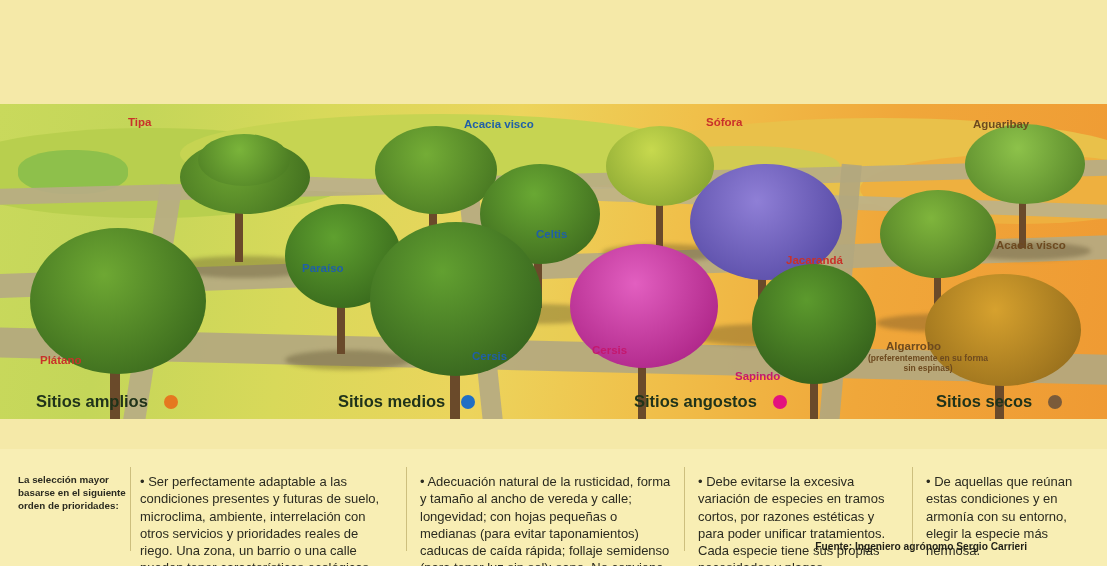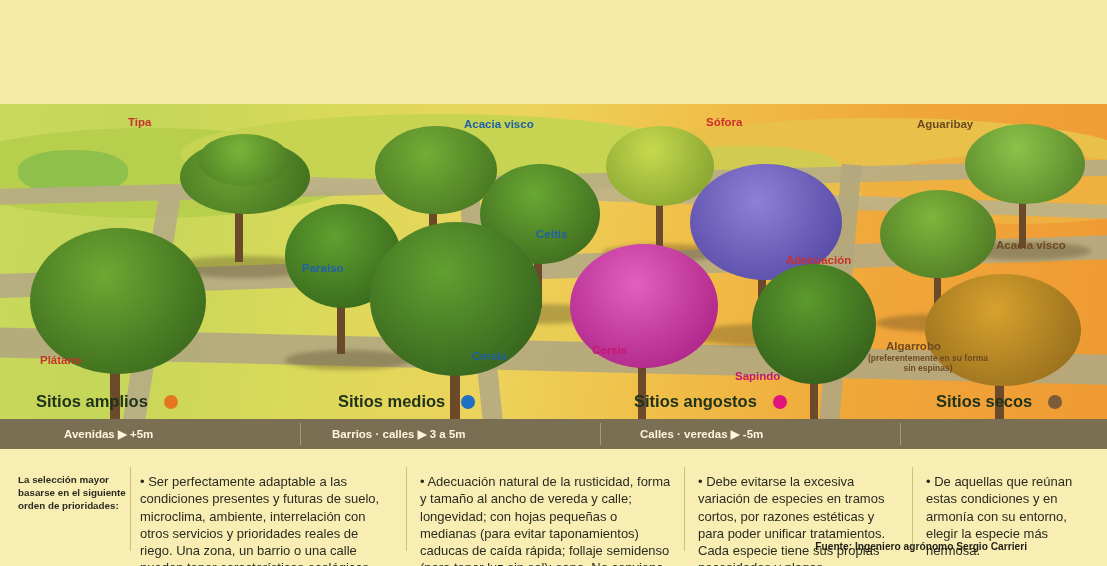--- a/index.html
+++ b/index.html
@@ -238,24 +238,24 @@
 
     <div class="tree" style="left:925px;top:170px;">
 
       <div class="trunk" style="left:70px;top:108px;width:9px;height:58px;"></div>
       <div class="canopy" style="left:0;top:0;width:156px;height:112px;background:radial-gradient(circle at 45% 32%, #d6a12e, #8a6418);"></div>
     </div>
 
     <span class="label lbl-red" style="left:128px; top:12px;">Tipa</span>
     <span class="label lbl-blue" style="left:464px; top:14px;">Acacia visco</span>
     <span class="label lbl-red" style="left:706px; top:12px;">Sófora</span>
-    <span class="label lbl-brown" style="left:917px; top:14px;">Aguaribay</span>
+    <span class="label lbl-brown" style="left:973px; top:14px;">Aguaribay</span>
     <span class="label lbl-blue" style="left:302px; top:158px;">Paraíso</span>
     <span class="label lbl-blue" style="left:536px; top:124px;text-align:center;">Celtis</span>
-    <span class="label lbl-red" style="left:786px; top:150px;">Adecuación</span>
+    <span class="label lbl-red" style="left:786px; top:150px;">Jacarandá</span>
     <span class="label lbl-brown" style="left:996px; top:135px;">Acacia visco</span>
     <span class="label lbl-red" style="left:40px;  top:250px;">Plátano</span>
     <span class="label lbl-blue" style="left:472px; top:246px;">Cersis</span>
     <span class="label lbl-mag" style="left:592px; top:240px;">Cersis</span>
     <span class="label lbl-mag" style="left:735px; top:266px;">Sapindo</span>
     <span class="label lbl-brown" style="left:886px; top:236px;">Algarrobo</span>
     <span class="label lbl-brown" style="left:868px; top:250px; font-size:8.5px; font-weight:bold; text-align:center; width:120px; white-space:normal; line-height:1.15;">(preferentemente en su forma sin espinas)</span>
   </div>
 
   <div class="catrow">
@@ -270,28 +270,20 @@
     <div class="cat" style="left:634px;">
       <span>Sitios angostos</span>
       <span class="dot" style="background:#e3127e;"></span>
     </div>
     <div class="cat" style="left:936px;">
       <span>Sitios secos</span>
       <span class="dot" style="background:#7a5b3a;"></span>
     </div>
   </div>
 
-  <div class="subbar">
-    <span class="seg" style="left:64px;">Avenidas ▶ +5m</span>
-    <span class="divv" style="left:300px;"></span>
-    <span class="seg" style="left:332px;">Barrios · calles ▶ 3 a 5m</span>
-    <span class="divv" style="left:600px;"></span>
-    <span class="seg" style="left:640px;">Calles · veredas ▶ -5m</span>
-    <span class="divv" style="left:900px;"></span>
-  </div>
 
   <div class="footer">
     <div class="fcol bold" style="left:18px; width:108px;">La selección mayor basarse en el siguiente orden de prioridades:</div>
     <div class="fdiv" style="left:130px;"></div>
     <div class="fcol" style="left:140px; width:250px;">• Ser perfectamente adaptable a las condiciones presentes y futuras de suelo, microclima, ambiente, interrelación con otros servicios y prioridades reales de riego. Una zona, un barrio o una calle pueden tener características ecológicas muy distintas a las de su entorno.</div>
     <div class="fdiv" style="left:406px;"></div>
     <div class="fcol" style="left:420px; width:252px;">• Adecuación natural de la rusticidad, forma y tamaño al ancho de vereda y calle; longevidad; con hojas pequeñas o medianas (para evitar taponamientos) caducas de caída rápida; follaje semidenso (para tener luz sin sol); sano. No conviene que el ejemplar tenga elementos carnosos (higiene, patinadas) o peligrosos (espinas, frutos grandes), raíces superficiales o ramaje frágil.</div>
     <div class="fdiv" style="left:684px;"></div>
     <div class="fcol" style="left:698px; width:202px;">• Debe evitarse la excesiva variación de especies en tramos cortos, por razones estéticas y para poder unificar tratamientos. Cada especie tiene sus propias necesidades y plagas.</div>
     <div class="fdiv" style="left:912px;"></div>

